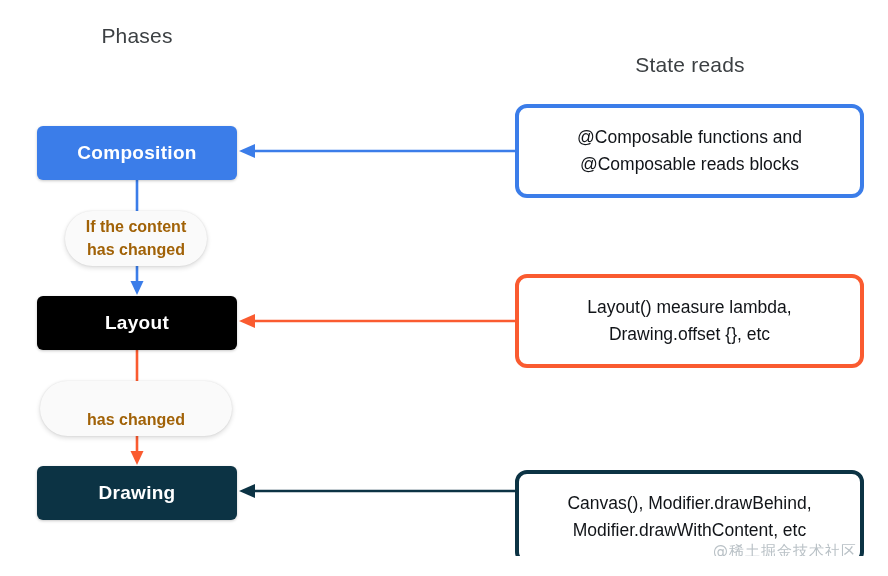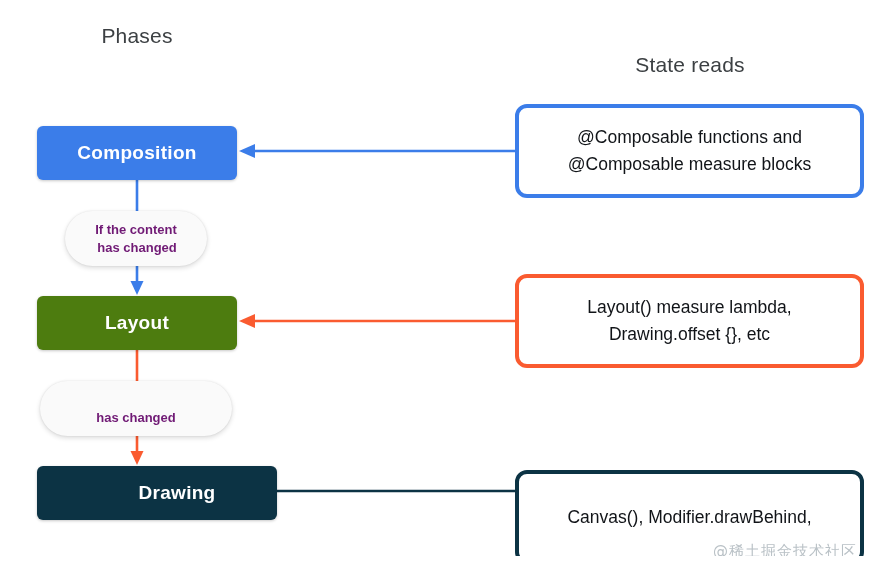--- a/index.html
+++ b/index.html
@@ -43,21 +43,21 @@
     align-items: center;
     justify-content: center;
     color: #ffffff;
     font-size: 19px;
     font-weight: 700;
     letter-spacing: 0.3px;
     box-shadow: 0 1px 3px rgba(0,0,0,0.22);
   }
   #phase-composition { top: 126px; }
   #phase-layout      { top: 296px; }
-  #phase-drawing     { top: 466px; padding-left: 40px; }
+  #phase-drawing     { top: 466px; }
 
   
   .state-box {
     position: absolute;
     left: 515px;
     width: 349px;
     height: 94px;
     border-radius: 12px;
     border-style: solid;
     border-width: 4px;
@@ -79,24 +79,24 @@
   #state-drawing     { top: 443px; margin-top: 27px; }
 
   
   .pill {
     position: absolute;
     background: #fafafa;
     border-radius: 28px;
     display: flex;
     align-items: center;
     justify-content: center;
-    text-align: right;
-    font-size: 13px;
+    text-align: center;
+    font-size: 16px;
     font-weight: 700;
-    color: #701a75;
+    color: #a16207;
     line-height: 1.38;
     box-shadow: 0 2px 5px rgba(0,0,0,0.14), 0 0 2px rgba(0,0,0,0.10);
     padding: 0 12px;
     box-sizing: border-box;
   }
   #pill-content { left: 65px; top: 211px; width: 142px; height: 55px; }
   #pill-size    { left: 40px; top: 381px; width: 192px; height: 55px; }
 
   
   #connectors {
@@ -152,21 +152,21 @@
     <g>
       <line x1="515" y1="491" x2="252" y2="491" stroke="#0C3344" stroke-width="2.6"></line>
       <polygon points="239,491 255,484 255,498" fill="#0C3344"></polygon>
     </g>
   </svg>
 
   <div class="phase-box" id="phase-composition" style="background:#3B7DE9;">
     <span>Composition</span>
   </div>
 
-  <div class="phase-box" id="phase-layout" style="background:#4d7c0f;">
+  <div class="phase-box" id="phase-layout" style="background:#000000;">
     <span>Layout</span>
   </div>
 
   <div class="phase-box" id="phase-drawing" style="background:#0C3344;">
     <span>Drawing</span>
   </div>
 
   <div class="pill" id="pill-content">
     <span>
       <span>If the content</span><br>
@@ -177,32 +177,33 @@
   <div class="pill" id="pill-size">
     <span>
       <br>
       <span>has changed</span>
     </span>
   </div>
 
   <div class="state-box" id="state-composition" style="border-color:#3B7DE9;">
     <span>
       <span>@Composable functions and</span><br>
-      <span>@Composable measure blocks</span>
+      <span>@Composable reads blocks</span>
     </span>
   </div>
 
   <div class="state-box" id="state-layout" style="border-color:#FA5B30;">
     <span>
       <span>Layout() measure lambda,</span><br>
       <span>Drawing.offset {}, etc</span>
     </span>
   </div>
 
   <div class="state-box" id="state-drawing" style="border-color:#0C3344;">
     <span>
       <span>Canvas(), Modifier.drawBehind,</span><br>
+      <span>Modifier.drawWithContent, etc</span>
     </span>
   </div>
 
   <div id="watermark">@稀土掘金技术社区</div>
 
 </div>
 
 </body></html>

